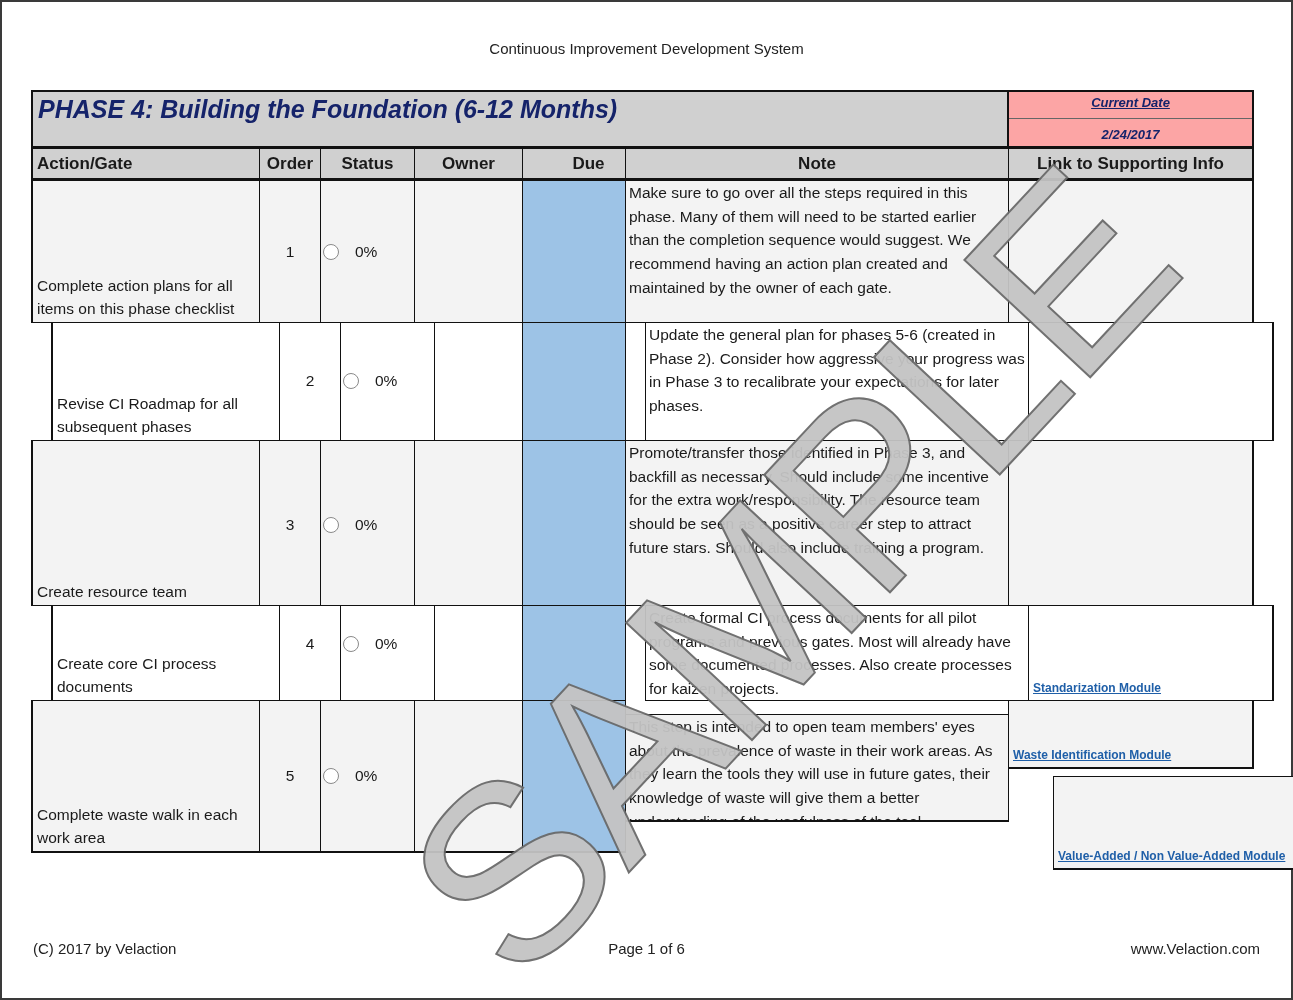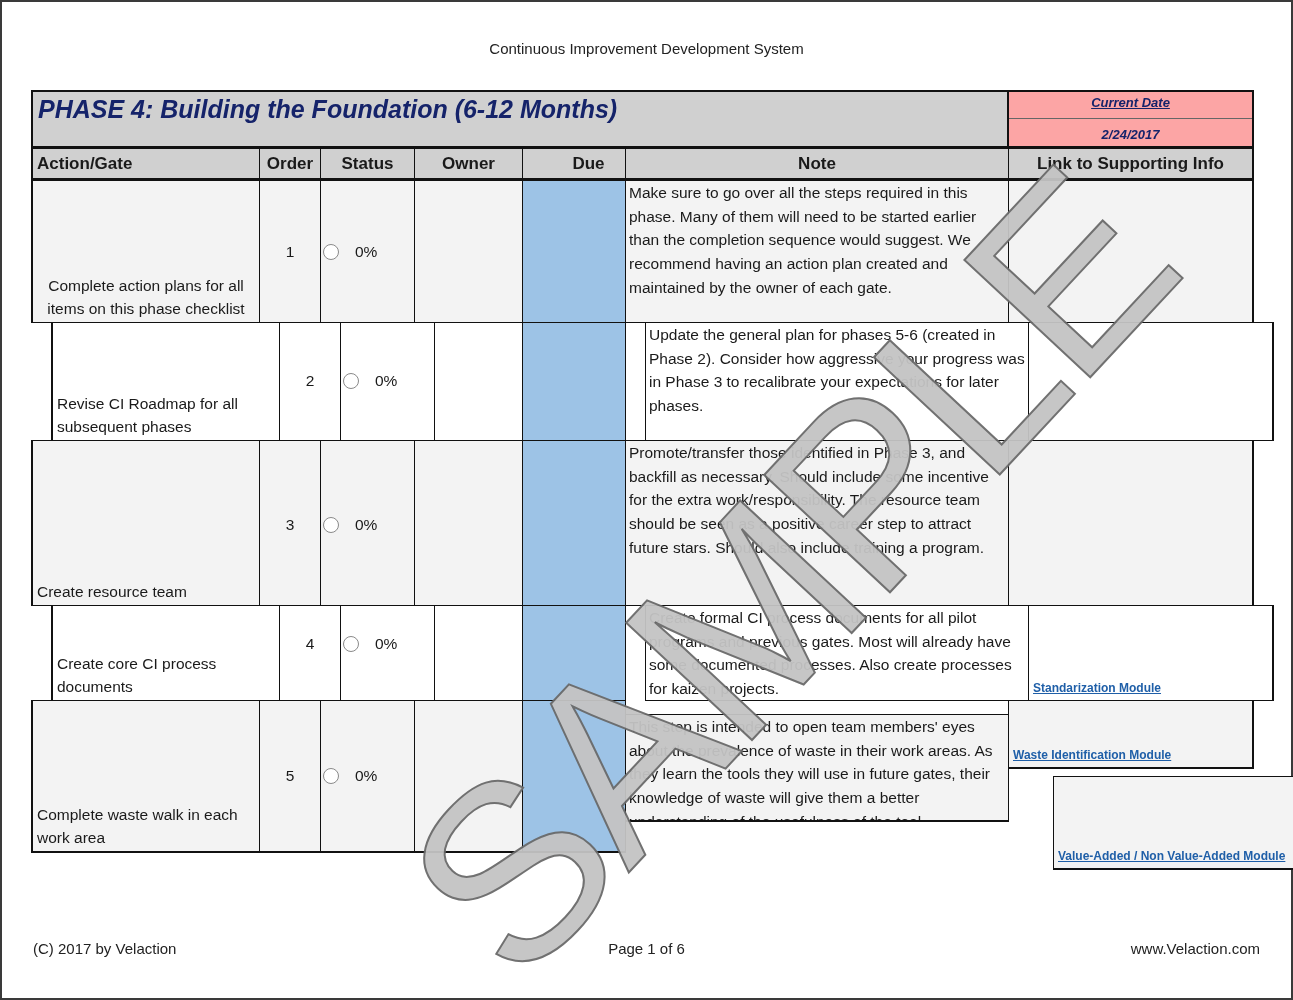--- a/index.html
+++ b/index.html
@@ -93,21 +93,21 @@
   </div>
 
   <div class="cell hdr left" style="left:0;width:229px;">Action/Gate</div>
   <div class="cell hdr" style="left:228px;width:62px;">Order</div>
   <div class="cell hdr" style="left:289px;width:95px;">Status</div>
   <div class="cell hdr" style="left:383px;width:109px;">Owner</div>
   <div class="cell hdr" style="left:491px;width:104px;padding-left:29px;">Due Date</div>
   <div class="cell hdr" style="left:594px;width:384px;">Note</div>
   <div class="cell hdr last" style="left:977px;width:246px;">Link to Supporting Info</div>
 
-  <div class="cell row-cell first bg-alt" style="left:0;top:90px;width:229px;height:143px;text-align:center;">
+  <div class="cell row-cell first bg-alt" style="left:0;top:90px;width:229px;height:143px;">
     <div class="action-text">Complete action plans for all items on this phase checklist</div>
   </div>
   <div class="cell row-cell bg-alt" style="left:228px;top:90px;width:62px;height:143px;">
     <div class="order-text" style="top:59px;">1</div>
   </div>
   <div class="cell row-cell bg-alt" style="left:289px;top:90px;width:95px;height:143px;">
     <div class="status-wrap" style="top:59px;">
       <span class="radio"></span>
       <span class="pct">0%</span>
     </div>

